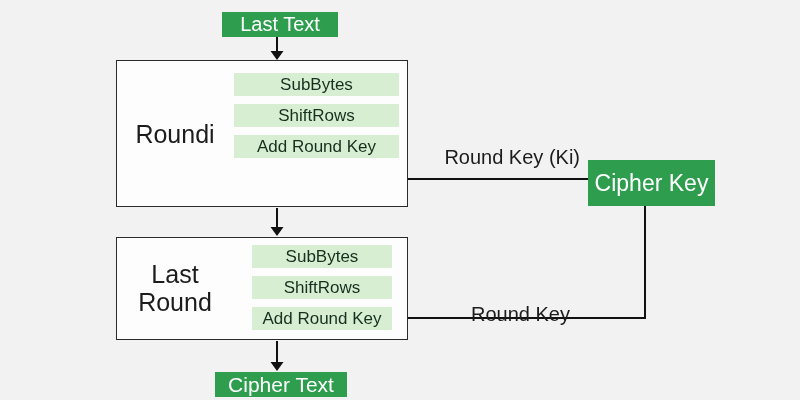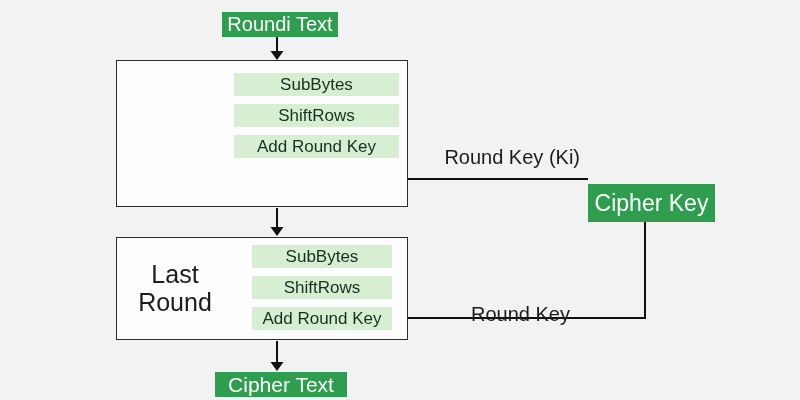--- a/index.html
+++ b/index.html
@@ -11,21 +11,21 @@
     overflow:hidden;
   }
   .badge {
     position:absolute;
     background: var(--accent-green, #2e9e4e);
     color: var(--badge-text, #ffffff);
     display:flex; align-items:center; justify-content:center;
     white-space:nowrap;
   }
   #badge-plain-text  { left:222px; top:12px;  width:116px; height:25px; font-size:20px; }
-  #badge-cipher-key  { left:588px; top:160px; width:127px; height:38px; font-size:23px;margin-top:24px; }
+  #badge-cipher-key  { left:588px; top:160px; width:127px; height:46px; font-size:23px; }
   #badge-cipher-text { left:215px; top:372px; width:132px; height:25px; font-size:21px; }
 
   .round-box {
     position:absolute; left:116px; width:292px;
     background: var(--box-background, #fdfdfd);
     border:1.5px solid var(--box-border, #2b2b2b);
     box-sizing:border-box;
   }
   #box-round-i    { top:60px;  height:147px; }
   #box-last-round { top:237px; height:103px; }
@@ -78,23 +78,24 @@
     <line x1="277" y1="341" x2="277" y2="362"></line>
     <polygon points="270.5,362 283.5,362 277,371"></polygon>
 
     <line x1="588" y1="179" x2="408" y2="179"></line>
     <polygon points="398,179 408,172.5 408,185.5"></polygon>
 
     <polyline points="645,198 645,318 408,318"></polyline>
     <polygon points="398,318 408,311.5 408,324.5"></polygon>
   </svg>
 
-  <div class="badge" id="badge-plain-text">Roundi Text</div>
+  <div class="badge" id="badge-plain-text">Last Text</div>
 
   <div class="round-box" id="box-round-i">
+    <div class="round-title">Roundi</div>
     <div class="steps">
         <div class="step">SubBytes</div>
         <div class="step">ShiftRows</div>
         <div class="step">Add Round Key</div>
       </div>
   </div>
 
   <div class="edge-label" id="label-round-key-ki">Round Key (Ki)</div>
 
   <div class="badge" id="badge-cipher-key">Cipher Key</div>

